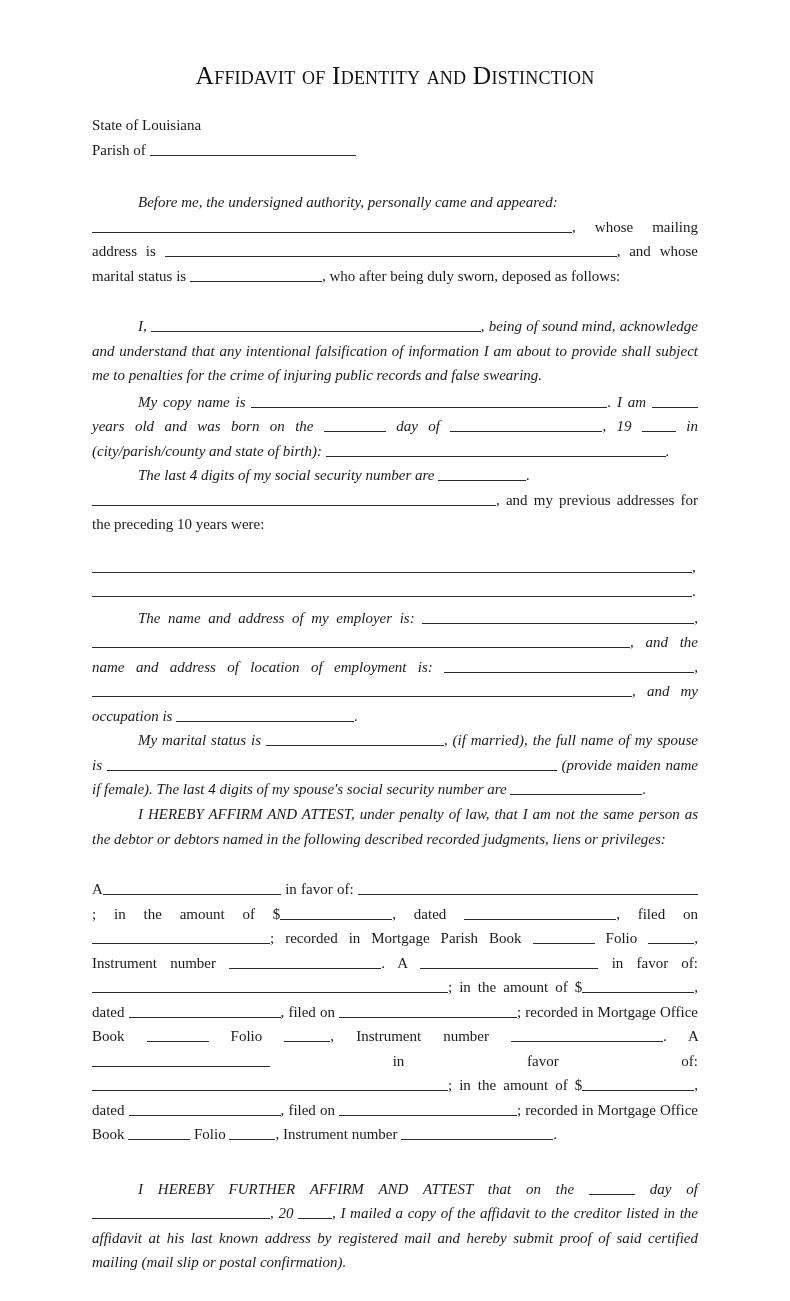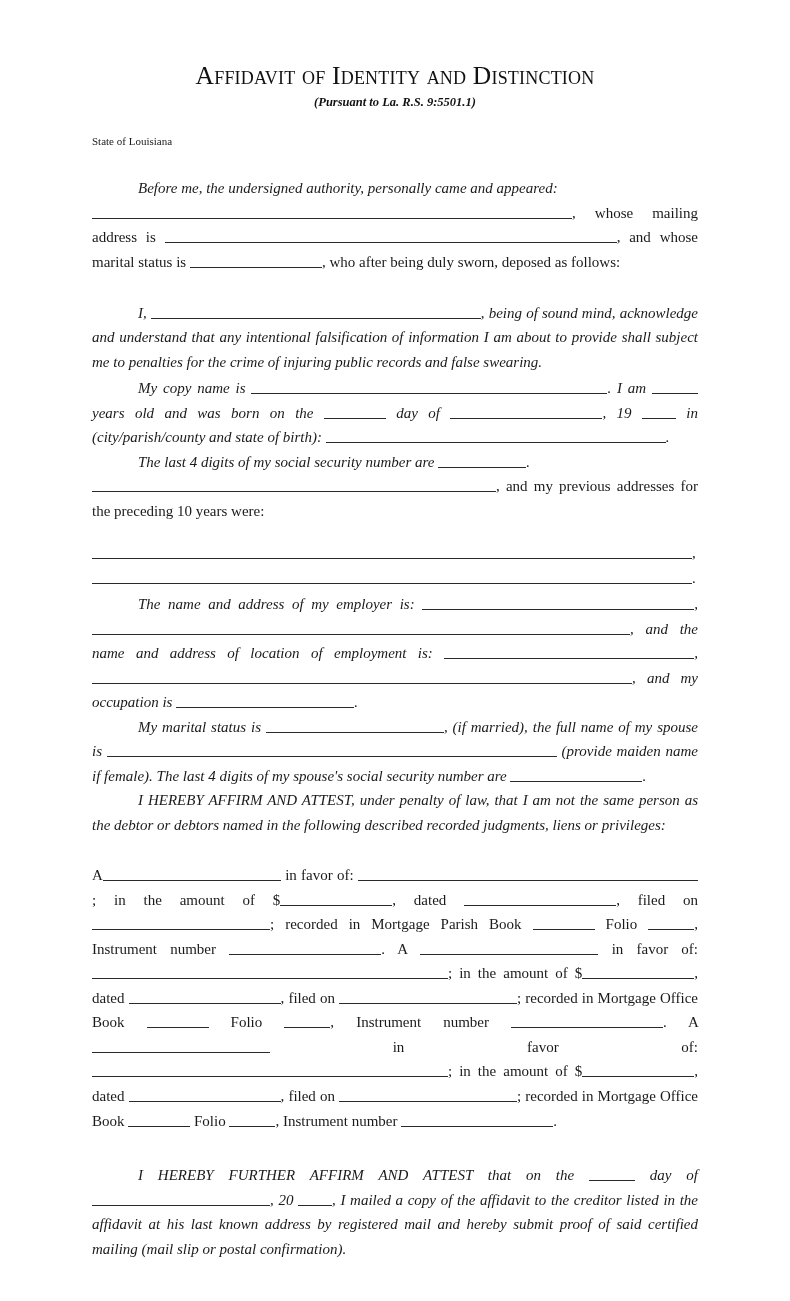--- a/index.html
+++ b/index.html
@@ -42,21 +42,21 @@
     font-size: 12.5px;
     font-weight: 700;
     font-style: italic;
     margin: 4px 0 0 0;
     line-height: 1.2;
     color: #111;
   }
 
   .venue {
     margin-top: 22px;
-    font-size: 11px;
+    font-size: 15px;
     line-height: 1.72;
   }
 
   p.body {
     font-size: 15px;
     line-height: 1.635;
     text-align: justify;
     text-justify: inter-word;
     margin: 0;
     -webkit-hyphens: none;
@@ -101,24 +101,27 @@
   }
   .fill-trail { font-size: 15px; }
 </style>
 </head>
 <body>
 
 <div class="page">
   <div class="doc">
 
     <h1 class="title">Affidavit of Identity and Distinction</h1>
-    <div class="subtitle">(Pursuant to La. R.S. 9:5501.1)</div>
 
     <div class="venue">
       <div>State of Louisiana</div>
+      <div>
+        <span>Parish of</span>
+        <span class="u u-5xl"></span>
+      </div>
     </div>
 
     <div class="blank-para"></div>
 
     <p class="body indent">
       <span>Before me, the undersigned authority, personally came and appeared:</span>
     </p>
 
     <p class="body">
       <span class="u u-7xl" style="width:480px"></span><span>, whose mailing address is</span>

